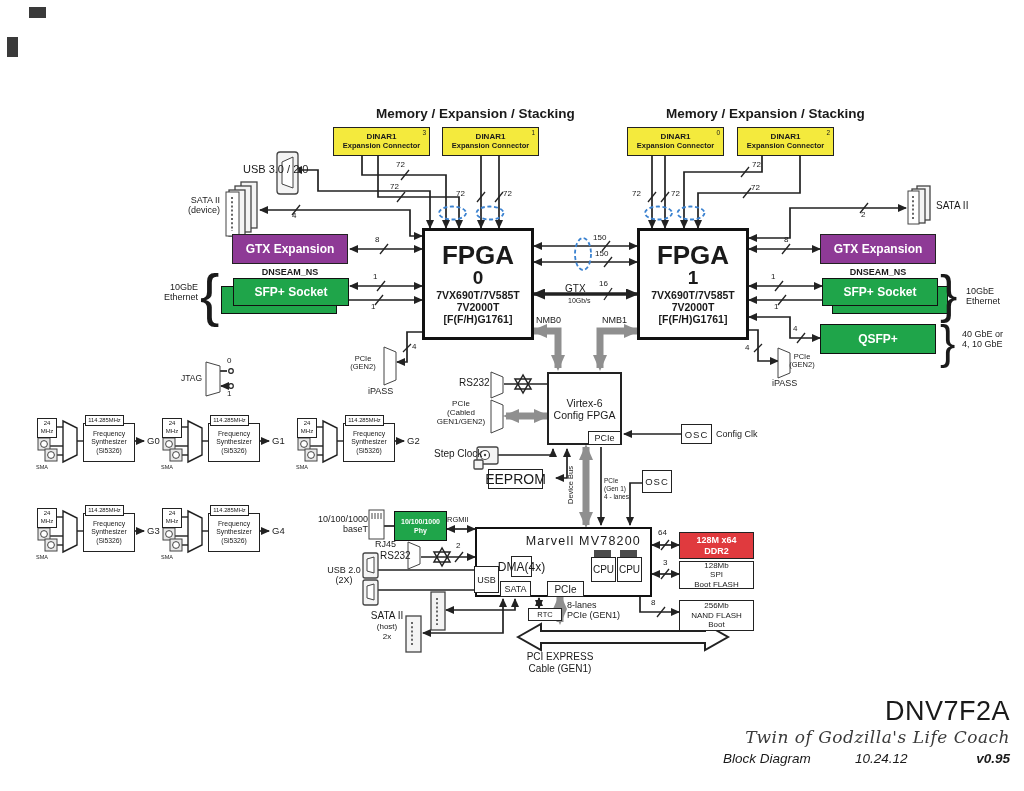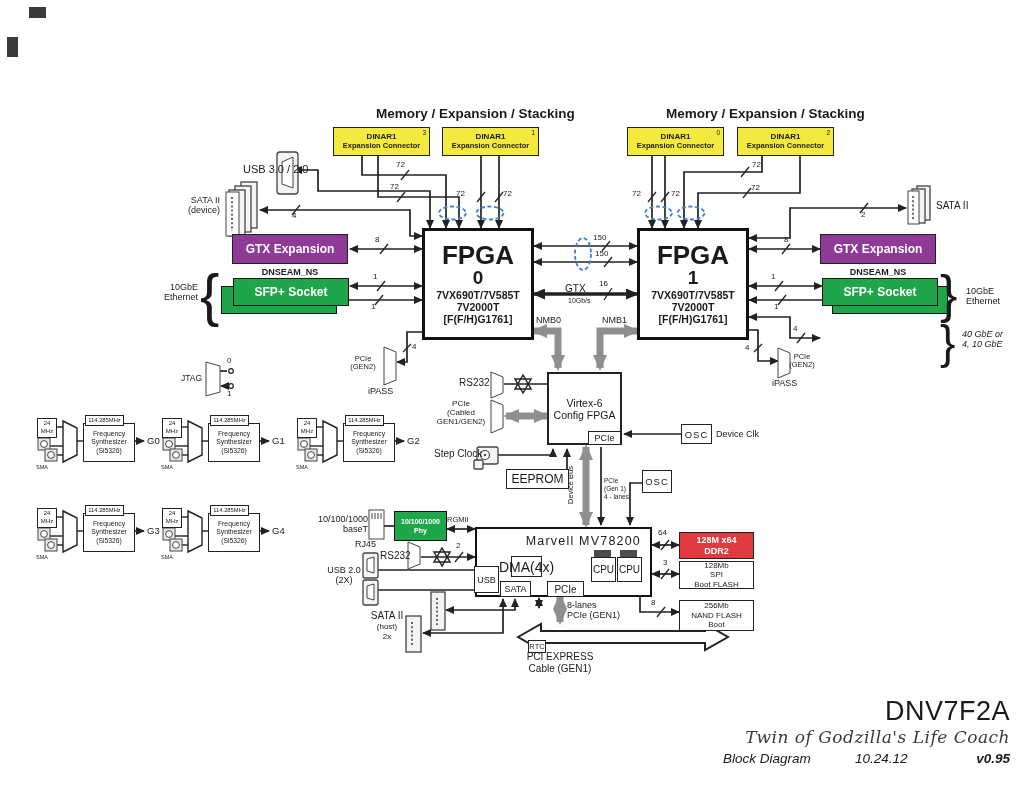--- a/index.html
+++ b/index.html
@@ -328,22 +328,23 @@
   <div class="abs lbl10" style="left:936px;top:200px;">SATA II</div>
   <div class="abs pbox" style="left:820px;top:234px;">GTX Expansion</div>
   <div class="abs dnseam" style="left:820px;top:267px;width:116px;">DNSEAM_NS</div>
   <div class="abs gbox" style="left:832px;top:286px;width:116px;height:28px;"></div>
   <div class="abs gbox" style="left:822px;top:278px;width:116px;height:28px;">SFP+ Socket</div>
   <div class="abs brace" style="left:940px;top:268px;font-size:52px;">}</div>
   <div class="abs lbl9" style="left:966px;top:286px;">
     <div>10GbE</div>
       <div>Ethernet</div>
   </div>
+  <div class="abs gbox" style="left:820px;top:324px;width:116px;height:30px;">QSFP+</div>
   <div class="abs brace" style="left:940px;top:319px;font-size:46px;">}</div>
-  <div class="abs lbl9" style="left:962px;top:329px;font-style:italic;">
+  <div class="abs lbl9" style="left:962px;top:329px;">
     <div>40 GbE or</div>
       <div>4, 10 GbE</div>
   </div>
   <div class="abs lbl ctr" style="left:786px;top:353px;width:32px;font-size:7.5px;">
     <div>PCIe</div>
       <div>(GEN2)</div>
   </div>
   <div class="abs lbl9" style="left:772px;top:378px;">iPASS</div>
 
   <div class="abs lbl" style="left:396px;top:161px;">72</div>
@@ -535,64 +536,64 @@
     <div>PCIe</div>
       <div>(Cabled</div>
       <div>GEN1/GEN2)</div>
   </div>
   <div class="abs wbox" style="left:547px;top:372px;width:75px;height:73px;border-width:2px;">
     <div style="font-size:10.5px;">Virtex-6</div>
     <div style="font-size:10.5px;">Config FPGA</div>
   </div>
   <div class="abs smbox" style="left:588px;top:431px;width:33px;height:14px;font-size:9px;border-width:1px;">PCIe</div>
   <div class="abs lbl10" style="left:434px;top:448px;">Step Clock</div>
-  <div class="abs smbox" style="left:506px;top:469px;width:63px;height:20px;font-size:12px;">EEPROM</div>
+  <div class="abs smbox" style="left:488px;top:469px;width:55px;height:20px;font-size:14px;">EEPROM</div>
   <div class="abs" style="left:566px;top:458px;height:46px;font-size:7.5px;writing-mode:vertical-rl;transform:rotate(180deg);">Device Bus</div>
   <div class="abs" style="left:604px;top:477px;font-size:6.5px;line-height:1.25;">
     <div>PCIe</div>
       <div>(Gen 1)</div>
       <div>4 - lanes</div>
   </div>
   <div class="abs smbox" style="left:681px;top:424px;width:31px;height:20px;font-size:9.5px;letter-spacing:1px;">OSC</div>
-  <div class="abs lbl9" style="left:716px;top:429px;">Device Clk</div>
+  <div class="abs lbl9" style="left:716px;top:429px;">Config Clk</div>
   <div class="abs smbox" style="left:642px;top:470px;width:30px;height:23px;font-size:9.5px;letter-spacing:1px;">OSC</div>
 
   <div class="abs" style="left:475px;top:527px;width:177px;height:70px;border:2.5px solid #111;background:#fff;">
     <div class="mv-title">Marvell MV78200</div>
   </div>
-  <div class="abs smbox" style="left:511px;top:556px;width:31px;height:21px;font-size:14px;">DMA(4x)</div>
+  <div class="abs smbox" style="left:511px;top:556px;width:21px;height:21px;font-size:12px;">DMA(4x)</div>
   <div class="abs" style="left:594px;top:550px;width:17px;height:8px;background:#4c4c4c;"></div>
   <div class="abs" style="left:620px;top:550px;width:17px;height:8px;background:#4c4c4c;"></div>
   <div class="abs smbox" style="left:591px;top:557px;width:25px;height:25px;font-size:10px;">CPU</div>
   <div class="abs smbox" style="left:617px;top:557px;width:25px;height:25px;font-size:10px;">CPU</div>
   <div class="abs smbox" style="left:474px;top:566px;width:25px;height:27px;font-size:9px;">USB</div>
   <div class="abs smbox" style="left:500px;top:581px;width:31px;height:16px;font-size:9px;">SATA</div>
   <div class="abs smbox" style="left:547px;top:581px;width:37px;height:16px;font-size:10px;">PCIe</div>
-  <div class="abs smbox" style="left:528px;top:640px;width:18px;height:13px;font-size:7.5px;border-width:1px;">RTC</div>
+  <div class="abs smbox" style="left:528px;top:608px;width:34px;height:13px;font-size:7.5px;border-width:1px;">RTC</div>
 
   <div class="abs" style="left:679px;top:532px;width:75px;height:27px;background:#e03a3e;border:1.5px solid #222;color:#fff;font-weight:bold;font-size:9px;display:flex;flex-direction:column;align-items:center;justify-content:center;line-height:1.2;">
     <div>128M x64</div>
       <div>DDR2</div>
   </div>
   <div class="abs wbox" style="left:679px;top:561px;width:75px;height:28px;font-size:8px;line-height:1.15;">
     <div>128Mb</div>
       <div>SPI</div>
       <div>Boot FLASH</div>
   </div>
   <div class="abs wbox" style="left:679px;top:600px;width:75px;height:31px;font-size:8px;line-height:1.2;">
     <div>256Mb</div>
       <div>NAND FLASH</div>
       <div>Boot</div>
   </div>
 
   <div class="abs rt lbl9" style="left:318px;top:514px;width:50px;">
     <div>10/100/1000</div>
       <div>baseT</div>
   </div>
-  <div class="abs lbl9" style="left:355px;top:539px;">RJ45</div>
+  <div class="abs lbl9" style="left:375px;top:539px;">RJ45</div>
   <div class="abs" style="left:394px;top:511px;width:53px;height:30px;background:#1fa54a;border:1.5px solid #111;color:#fff;font-size:7px;font-weight:bold;display:flex;flex-direction:column;align-items:center;justify-content:center;line-height:1.3;">
     <div>10/100/1000</div>
       <div>Phy</div>
   </div>
   <div class="abs lbl10" style="left:380px;top:550px;">RS232</div>
   <div class="abs ctr lbl9" style="left:322px;top:565px;width:44px;">
     <div>USB 2.0</div>
       <div>(2X)</div>
   </div>
   <div class="abs ctr" style="left:364px;top:610px;width:46px;line-height:1.2;">

